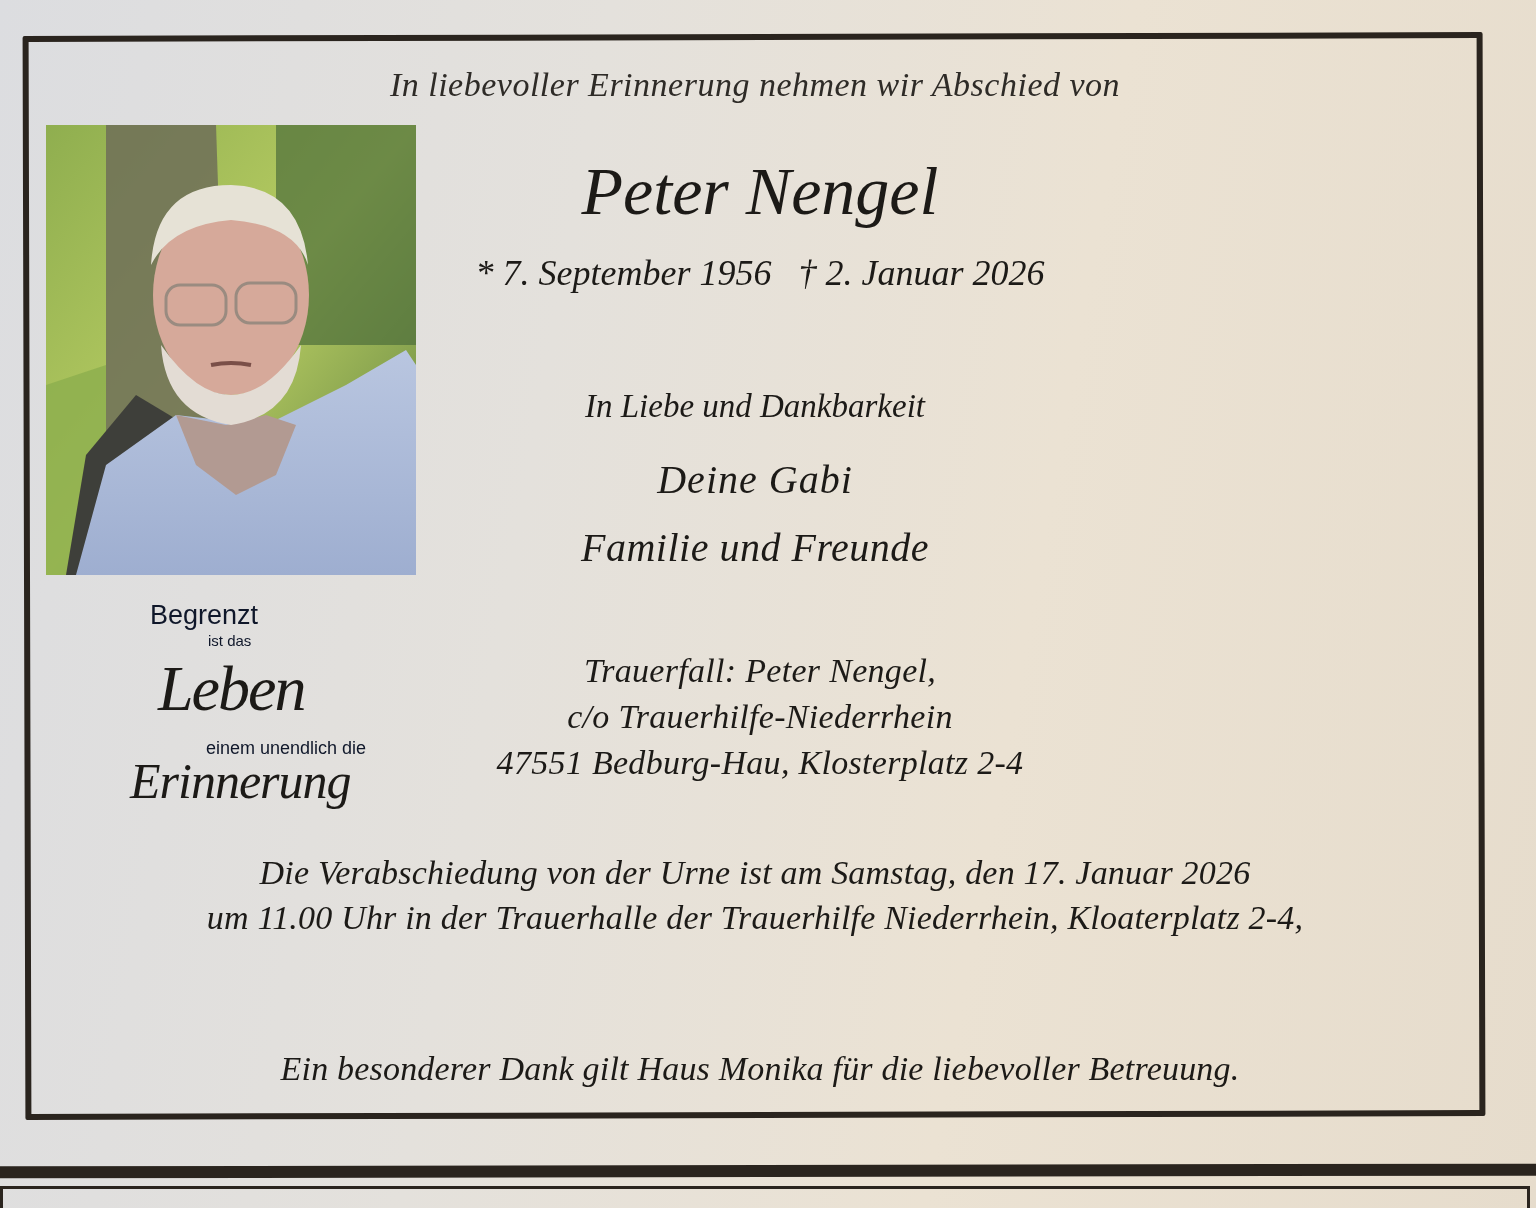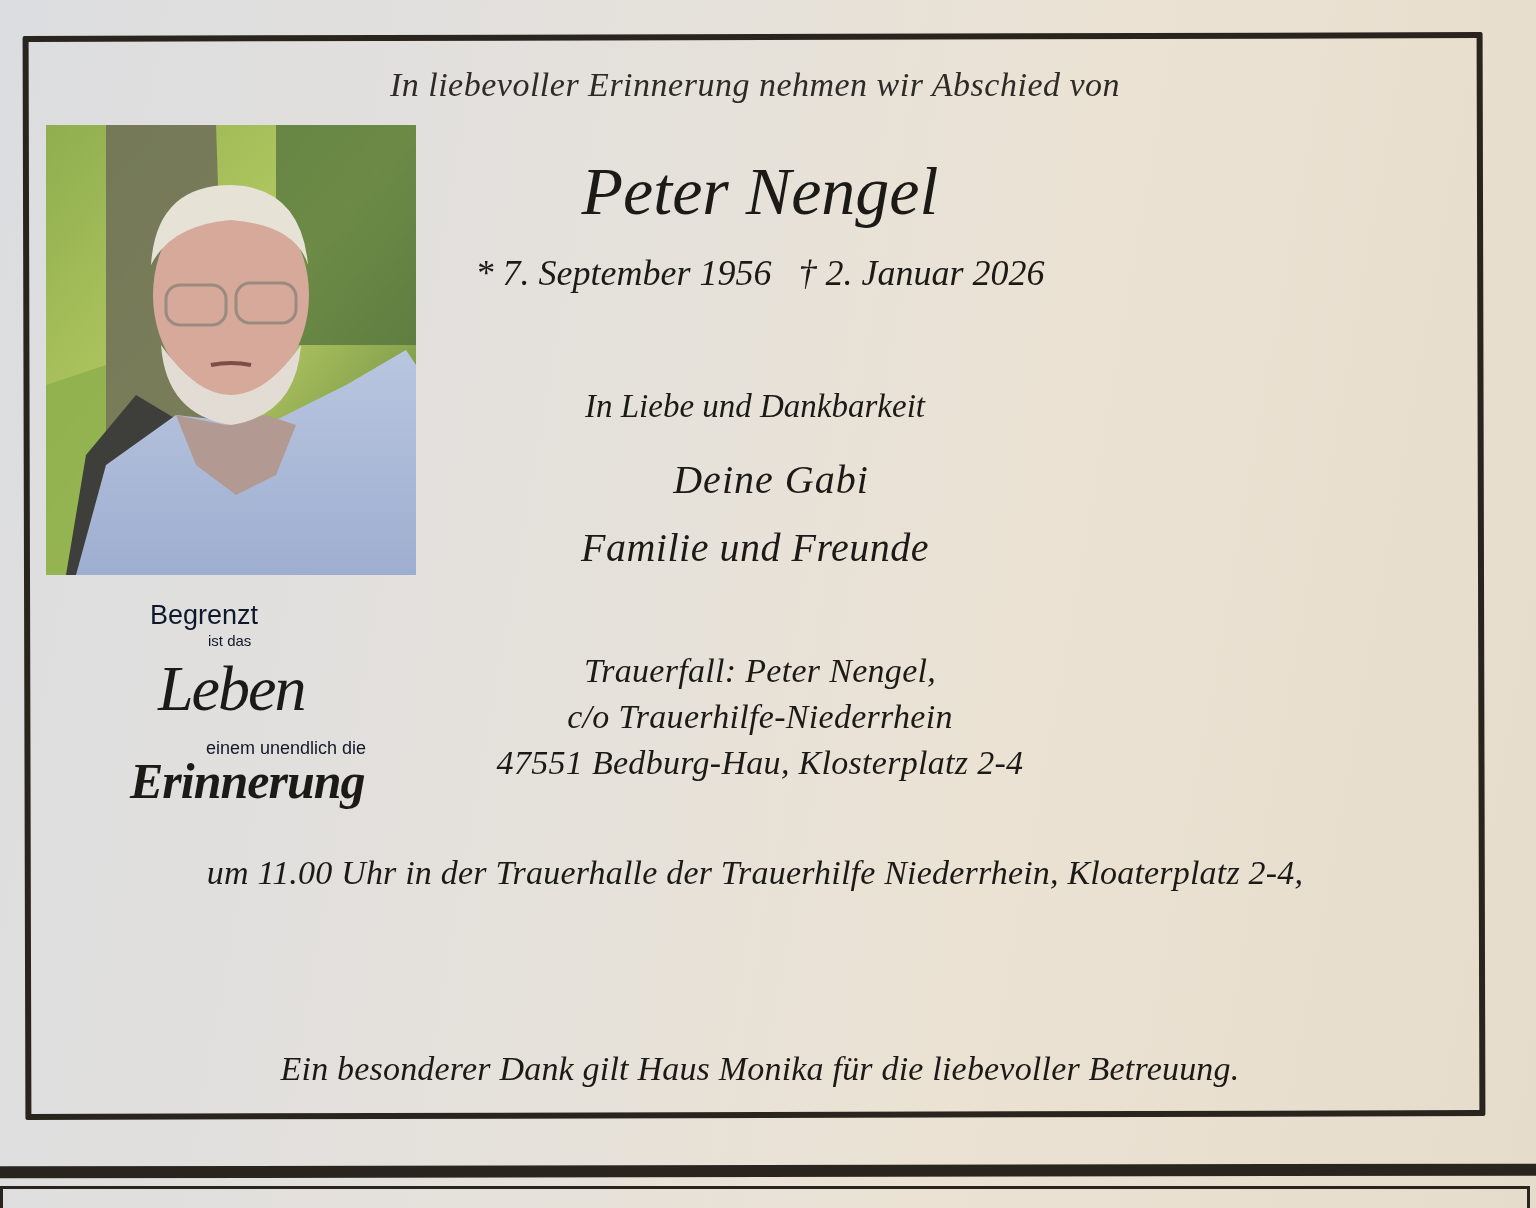--- a/index.html
+++ b/index.html
@@ -22,37 +22,37 @@
     position: absolute; left: 0; top: 1186px; width: 1530px; height: 40px;
     border: 3px solid #2a241e; box-sizing: border-box; border-bottom: none;
   }
   .it { font-style: italic; }
   .abs { position: absolute; white-space: nowrap; }
   .center { text-align: center; }
   .intro { left: 340px; width: 830px; top: 66px; font-size: 34px; color: #2e2b27; letter-spacing: 0.5px; }
   .name { left: 440px; width: 640px; top: 152px; font-size: 68px; }
   .dates { left: 440px; width: 640px; top: 252px; font-size: 36px; }
   .love { left: 540px; width: 430px; top: 388px; font-size: 33px; }
-  .gabi { left: 556px; width: 430px; top: 456px; font-size: 40px; letter-spacing: 1px; }
+  .gabi { left: 540px; width: 430px; top: 456px; font-size: 40px; letter-spacing: 1px; }
   .family { left: 540px; width: 430px; top: 524px; font-size: 40px; letter-spacing: 0.5px; }
   .addr { left: 440px; width: 640px; top: 648px; font-size: 34px; line-height: 46px; letter-spacing: 0.3px; }
   .ceremony { left: 110px; width: 1290px; top: 850px; font-size: 34px; line-height: 45px; letter-spacing: 0.2px; }
   .thanks { left: 150px; width: 1220px; top: 1050px; font-size: 34px; letter-spacing: 0.2px; }
 
   .photo {
     position: absolute; left: 46px; top: 125px; width: 370px; height: 450px; overflow: hidden;
     background: #6f8a47;
   }
   .quote { position: absolute; left: 128px; top: 596px; width: 280px; height: 250px; }
   .q-sans { font-family: "Liberation Sans", "DejaVu Sans", sans-serif; color: #0f172a; }
   .q1 { position: absolute; left: 22px; top: 4px; font-size: 27px; }
   .q2 { position: absolute; left: 80px; top: 36px; font-size: 15px; }
   .q3 { position: absolute; left: 30px; top: 56px; font-size: 64px; font-style: italic; font-family: "Liberation Serif", "DejaVu Serif", serif; letter-spacing: -2px; }
   .q4 { position: absolute; left: 78px; top: 142px; font-size: 18px; }
-  .q5 { position: absolute; left: 2px; top: 156px; font-size: 50px; font-style: italic; font-family: "Liberation Serif", "DejaVu Serif", serif; letter-spacing: -1px; font-weight: bold; }
+  .q5 { position: absolute; left: 2px; top: 156px; font-size: 50px; font-style: italic; font-family: "Liberation Serif", "DejaVu Serif", serif; letter-spacing: -1px; }
 </style>
 </head>
 <body>
 
 <div class="frame"></div>
 <div class="sep-band"></div>
 <div class="next-frame"></div>
 
 <div class="abs it center intro">In liebevoller Erinnerung nehmen wir Abschied von</div>
 <div class="abs it center name">Peter Nengel</div>
@@ -99,16 +99,17 @@
 <div class="abs it center gabi">Deine Gabi</div>
 <div class="abs it center family">Familie und Freunde</div>
 
 <div class="abs it center addr">
   <div>Trauerfall: Peter Nengel,</div>
   <div>c/o Trauerhilfe-Niederrhein</div>
   <div>47551 Bedburg-Hau, Klosterplatz 2-4</div>
 </div>
 
 <div class="abs it center ceremony">
+  <div>Die Verabschiedung von der Urne ist am Samstag, den 17. Januar 2026</div>
   <div>um 11.00 Uhr in der Trauerhalle der Trauerhilfe Niederrhein, Kloaterplatz 2-4,</div>
 </div>
 
 <div class="abs it center thanks">Ein besonderer Dank gilt Haus Monika für die liebevoller Betreuung.</div>
 
 </body></html>

